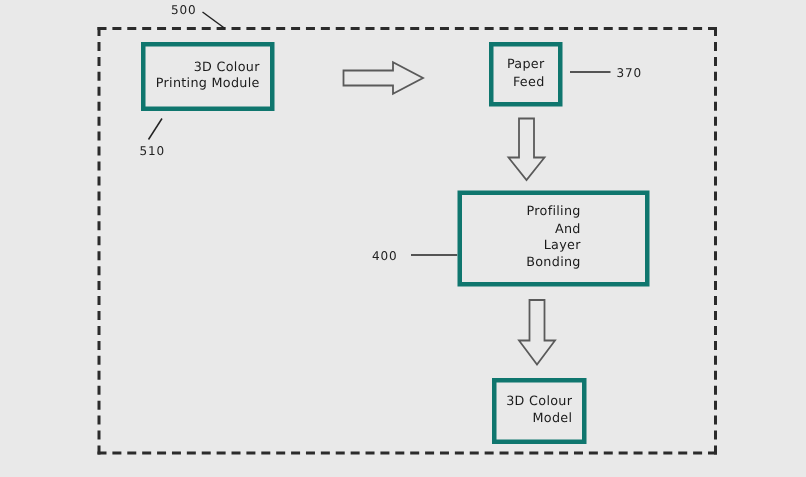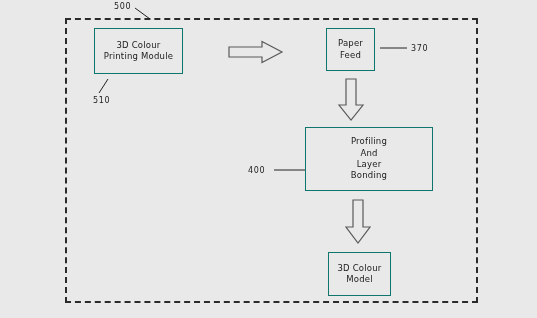--- a/index.html
+++ b/index.html
@@ -33,26 +33,26 @@
     height: 285px;
     border: 2px dashed #2b2b2b;
     box-sizing: border-box;
     background: transparent;
   }
 
   
   .box {
     position: absolute;
     box-sizing: border-box;
-    border: 1px solid #0f766e;
+    border: 3px solid #0f766e;
     background: #e9e9e9;
     display: flex;
     align-items: center;
     justify-content: center;
-    text-align: center;
+    text-align: right;
     color: #1b1b1b;
     font-size: 8.5px;
     line-height: 1.35;
     letter-spacing: 0.2px;
   }
   .box .box-text {
     display: block;
     white-space: pre-line;
     padding: 0 3px;
   }

